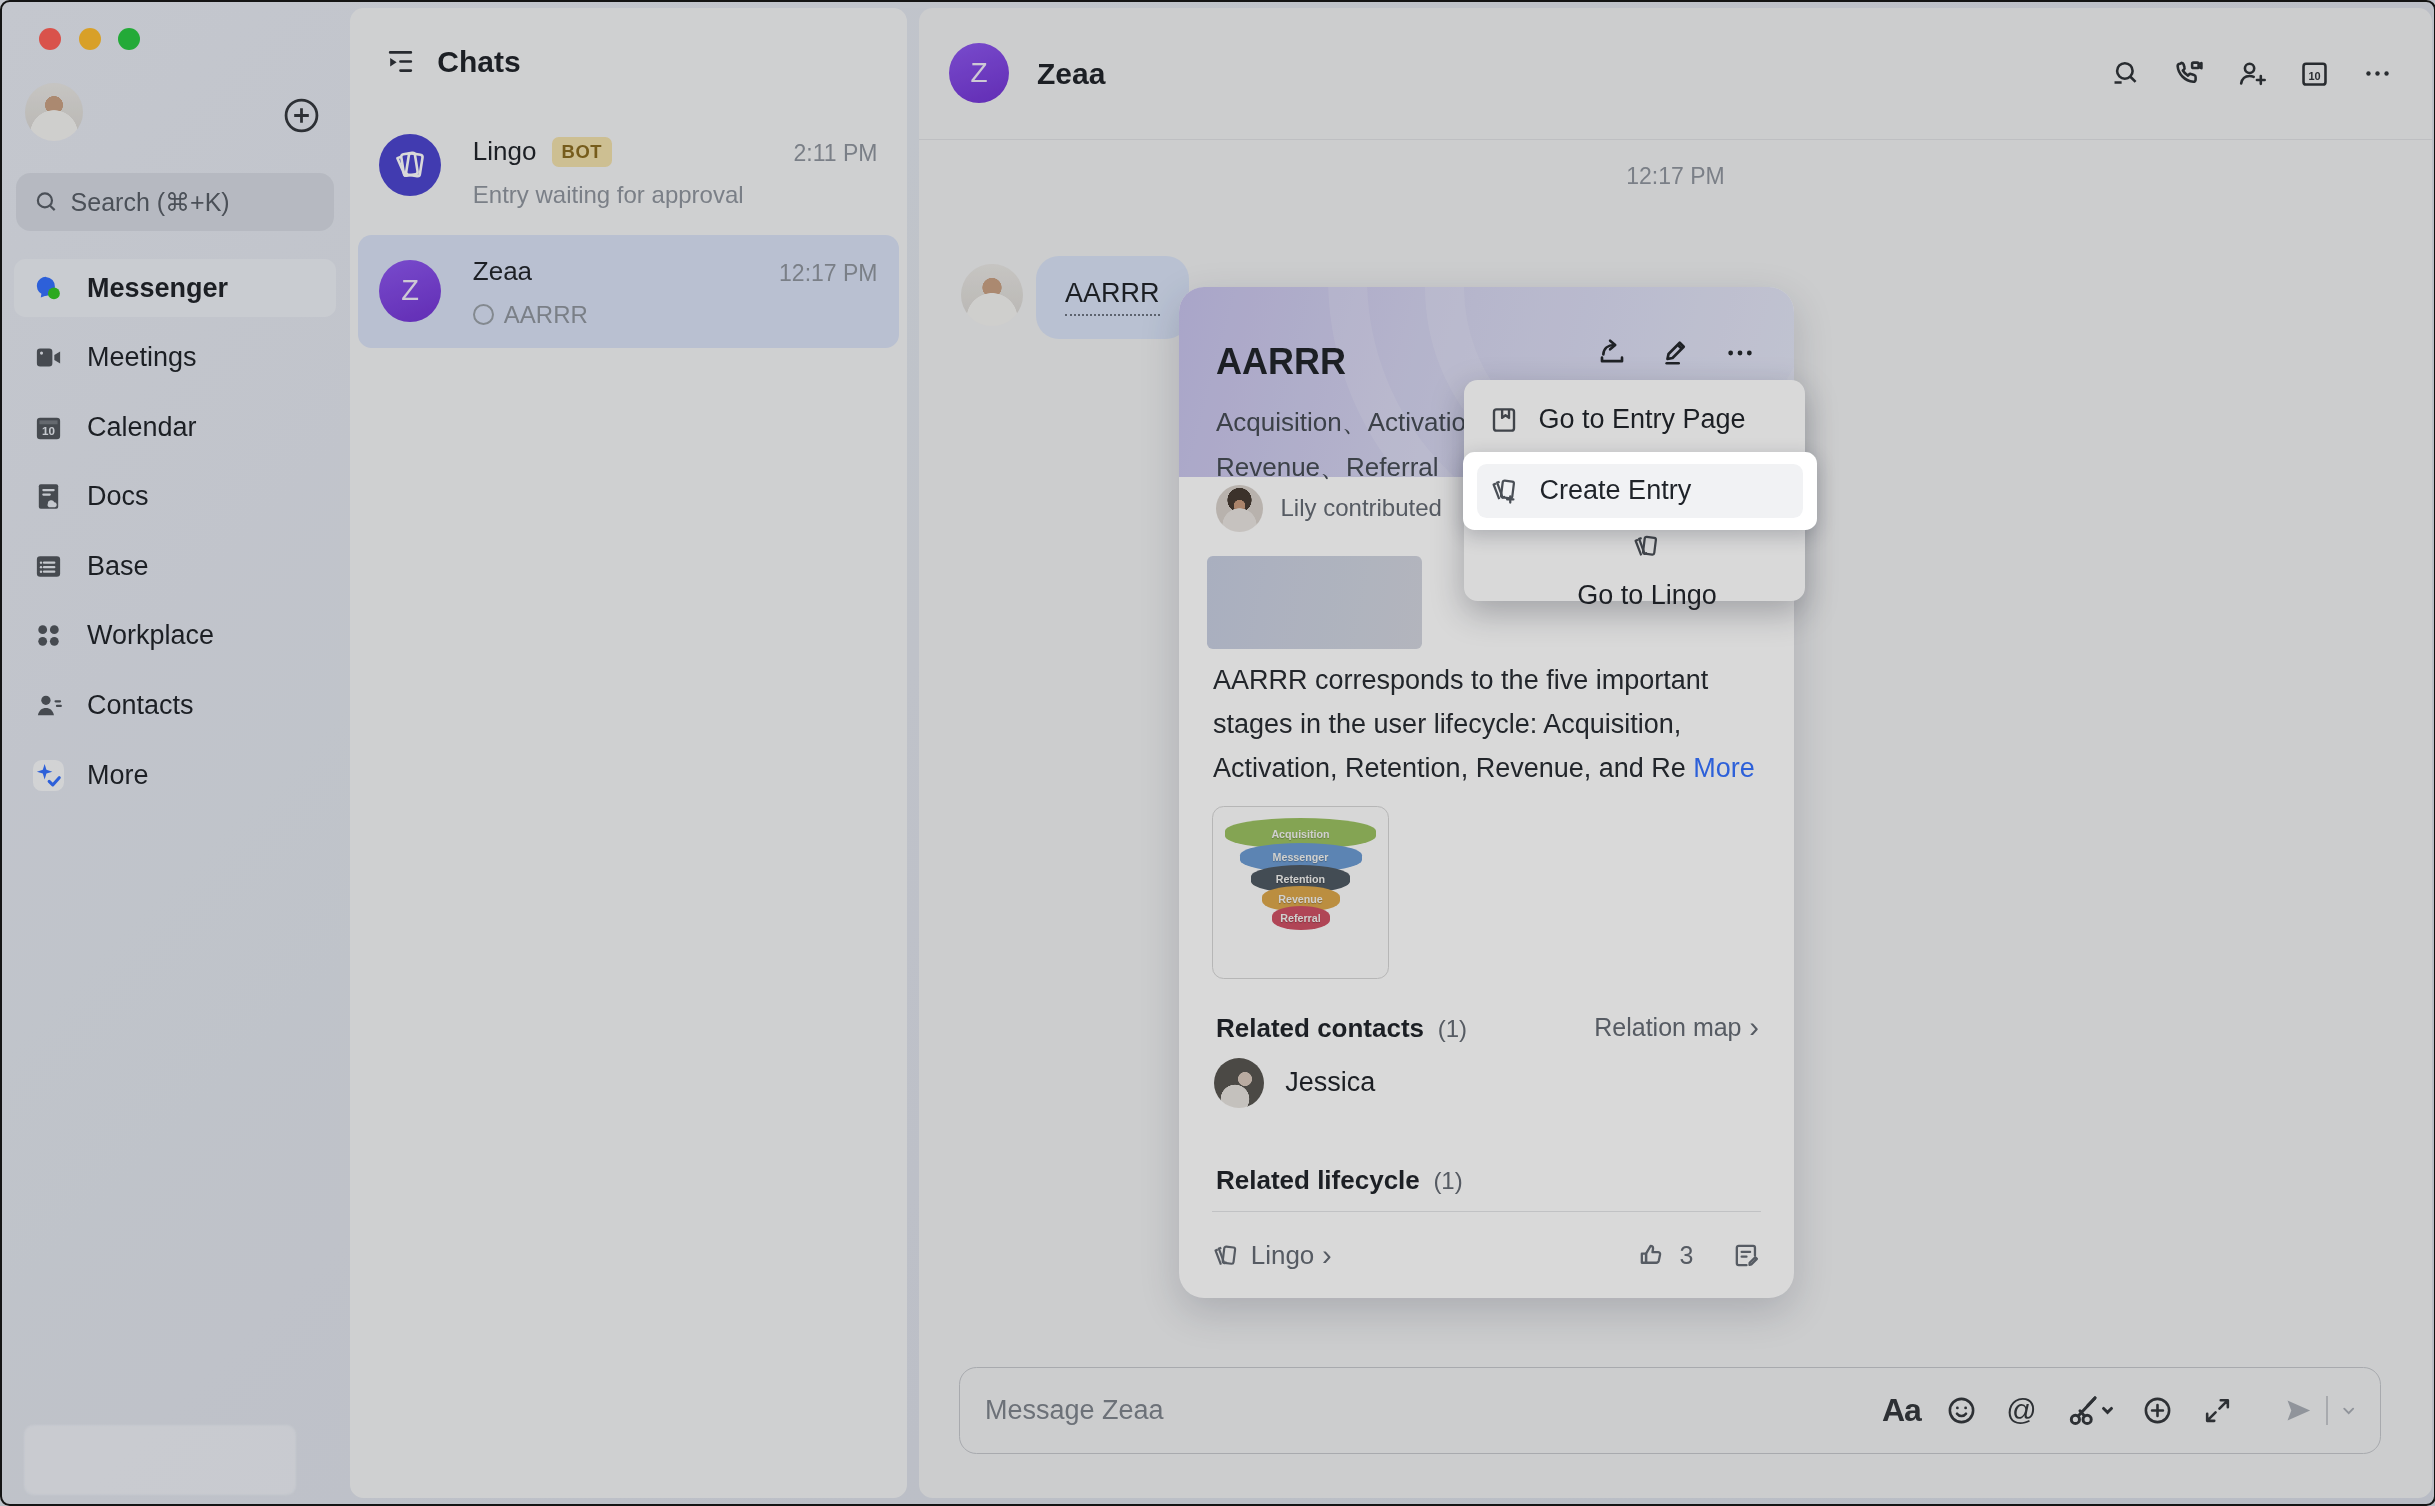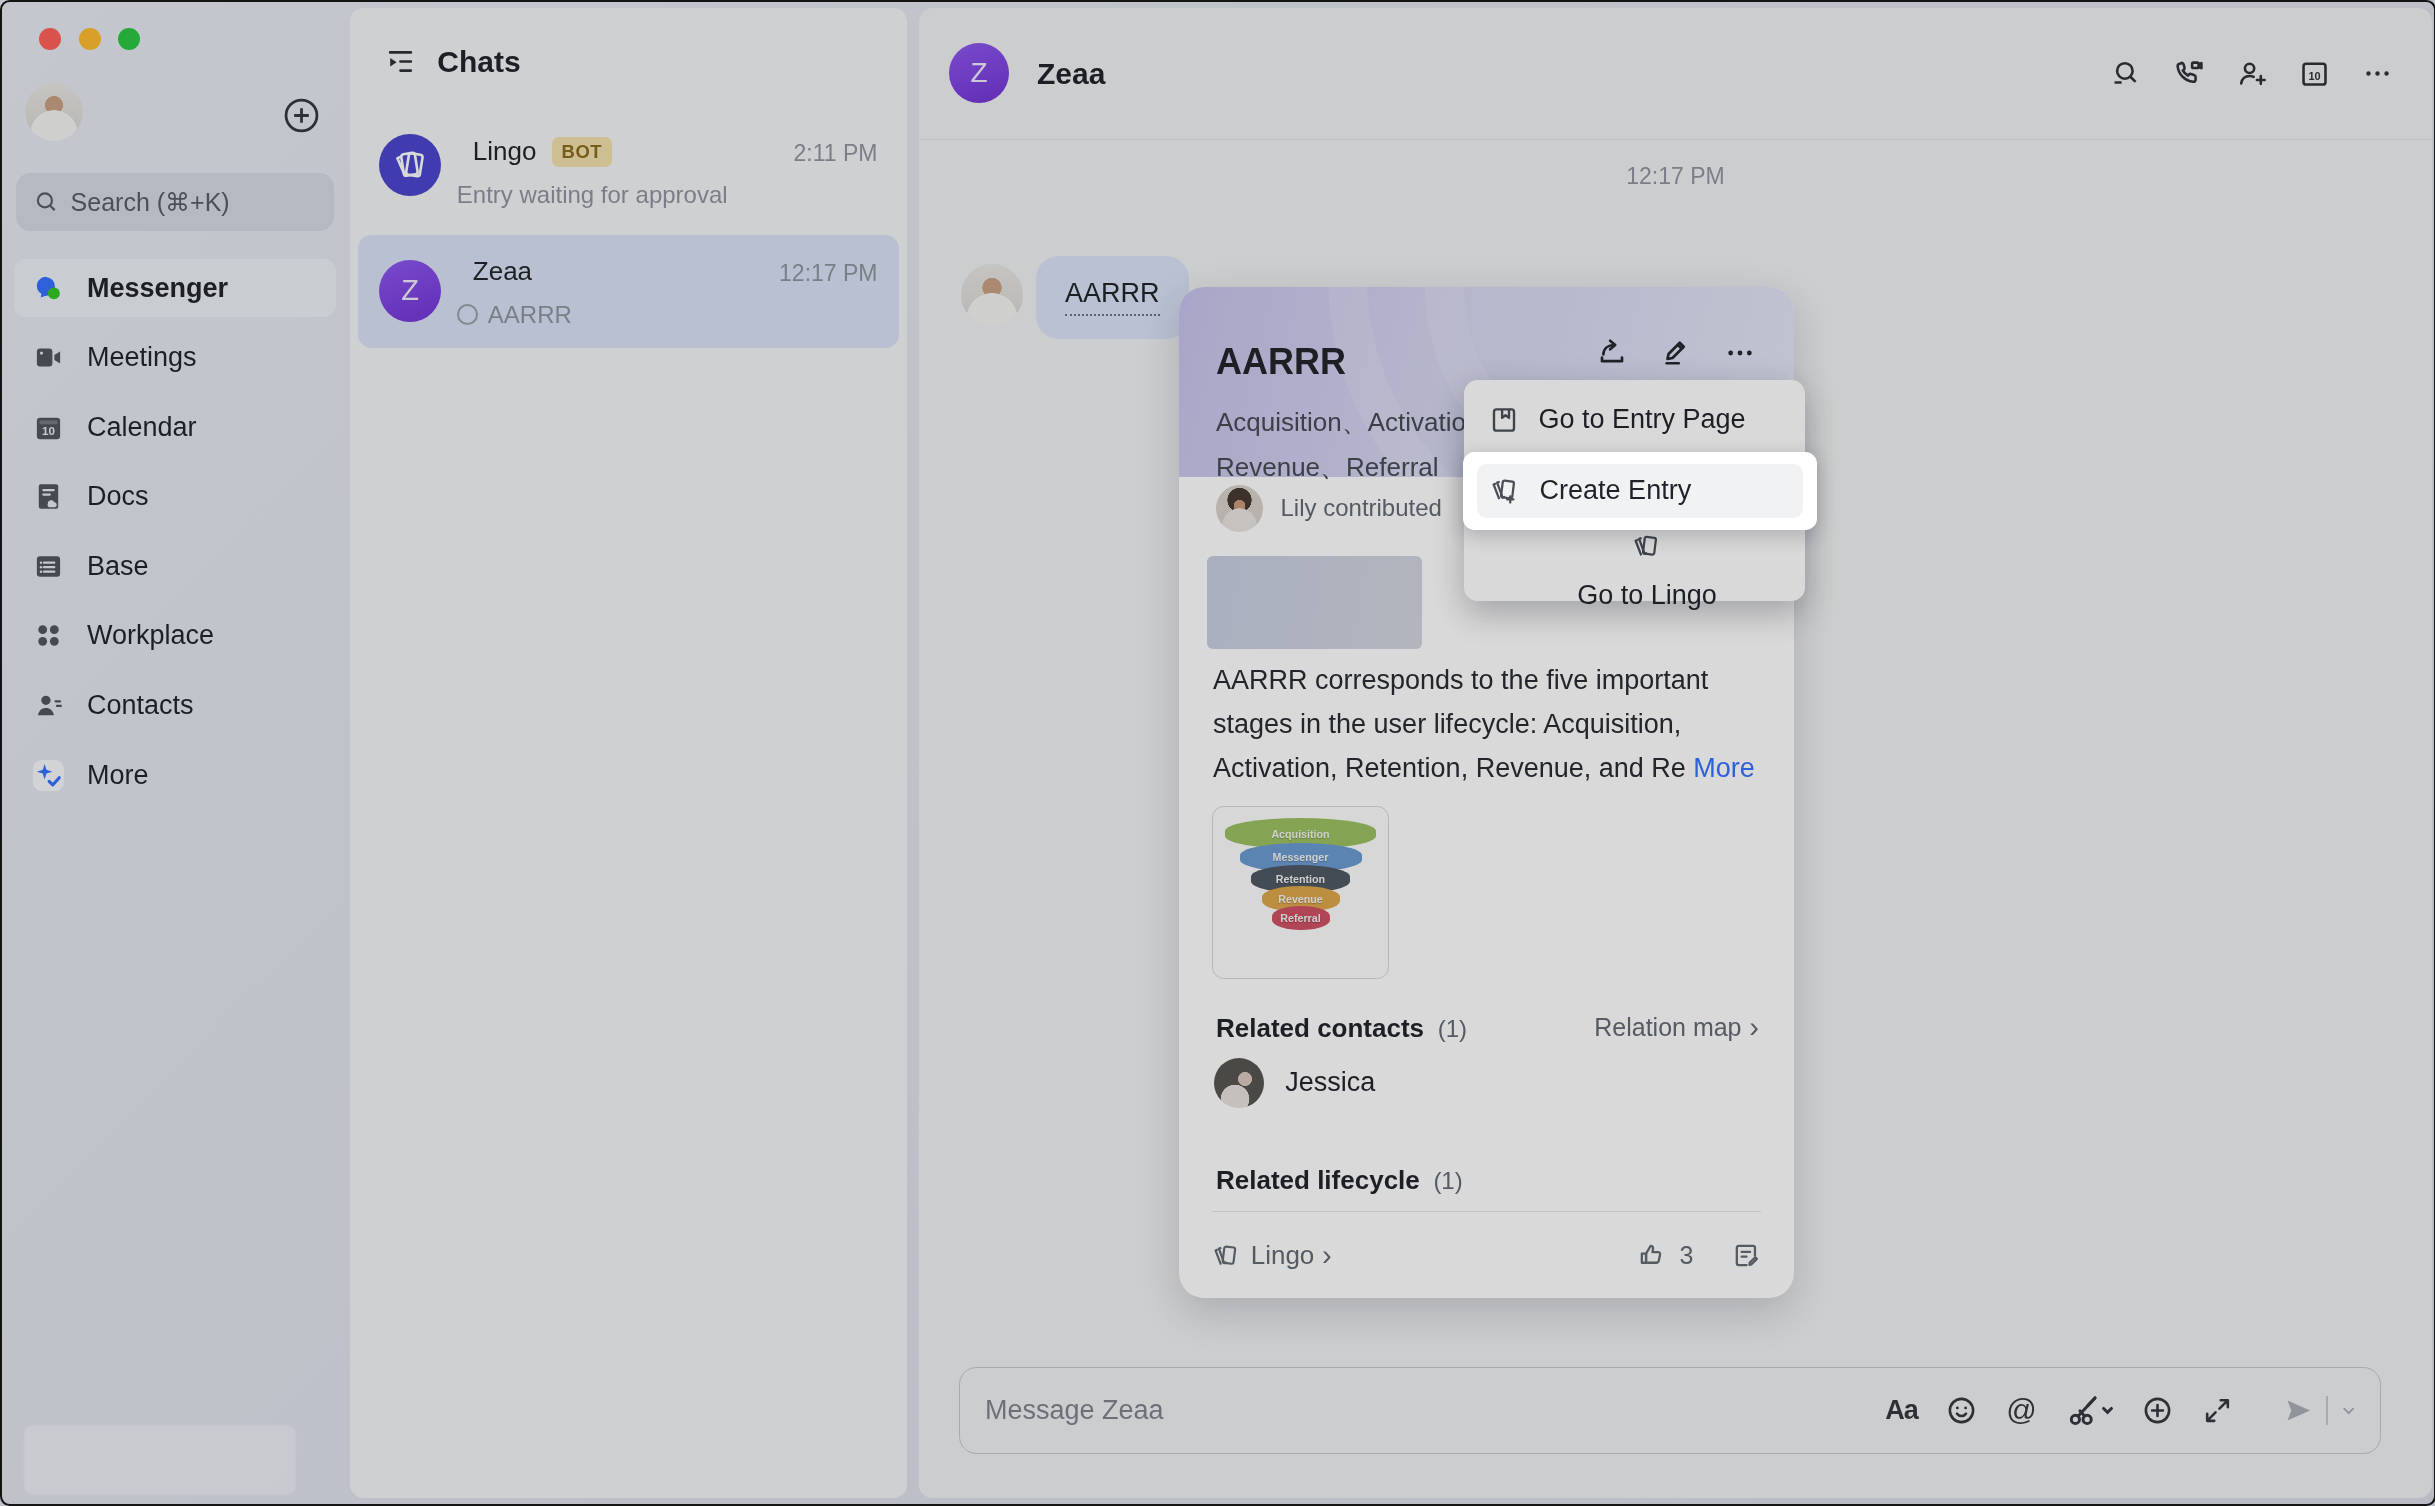--- a/index.html
+++ b/index.html
@@ -41,21 +41,21 @@
   .cl-title { font-size:30px; font-weight:bold; }
   .chat-item { position:absolute; left:7.8px; width:541px; border-radius:13.6px; }
   .chat-item.sel { background:#d9e2f6; }
   .ci-av { position:absolute; left:21.3px; top:11.6px; width:62px; height:62px; border-radius:50%; display:flex; align-items:center; justify-content:center; }
   .ci-av.lingo { background:#4b44cf; }
   .ci-av.lingo svg { width:37px; height:37px; }
   .ci-av.zee { background:linear-gradient(160deg,#8d57f0,#7233d4); color:#f1ecfa; font-size:29px; }
   .ci-name { position:absolute; left:115px; top:13.6px; font-size:26px; font-weight:500; display:flex; align-items:center; gap:15.5px; }
   .badge { font-size:18.4px; font-weight:bold; letter-spacing:0.5px; color:#8a6b1e; background:#f1e0ab; border-radius:6.8px; padding:3.9px 9.7px; }
   .ci-time { position:absolute; right:21.3px; top:17.5px; font-size:23px; color:#8f959e; }
-  .ci-prev { position:absolute; left:99px; top:58px; font-size:24px; color:#8f959e; display:flex; align-items:center; gap:9.7px; }
+  .ci-prev { position:absolute; left:115px; top:58px; font-size:24px; color:#8f959e; display:flex; align-items:center; gap:9.7px; }
   .ring { width:21.3px; height:21.3px; border:2.4px solid #9aa0a8; border-radius:50%; display:inline-block; }
 
   
   .chat { position:absolute; left:919px; top:7.8px; width:1513px; height:1490px; background:#f0f1f2; border-radius:13.6px; }
   .chat-head { position:absolute; left:0; top:0; width:100%; height:132px; border-bottom:1.9px solid #dfe1e4; }
   .ch-av { position:absolute; left:30px; top:35px; width:60px; height:60px; border-radius:50%;
     background:linear-gradient(160deg,#8d57f0,#7233d4); color:#f1ecfa; font-size:28px; display:flex; align-items:center; justify-content:center; }
   .ch-title { position:absolute; left:118px; top:49px; font-size:30px; font-weight:bold; }
   .ch-icons { position:absolute; right:39px; top:50px; display:flex; gap:32px; color:#2e3237; }
   .ch-icons .hicon { width:31px; height:31px; cursor:pointer; }
@@ -134,21 +134,21 @@
   .spotlight .micon { width:30px; height:30px; color:#4a4f56; flex:none; }
 
   
   .composer { position:absolute; left:40px; top:1359px; width:1422px; height:87px; border:1.9px solid #c5c8cd; border-radius:17.5px;
     display:flex; align-items:center; }
   .composer input { border:none; outline:none; background:transparent; margin-left:25px; width:854px;
     font:27px "Liberation Sans","DejaVu Sans",sans-serif; color:#2c3036; }
   .composer input::placeholder { color:#7e848d; opacity:1; }
   .comp-icons { position:absolute; right:21.3px; top:0; height:100%; display:flex; align-items:center; gap:29px; color:#33373c; }
   .comp-icons .cico { width:31px; height:31px; display:flex; align-items:center; justify-content:center; cursor:pointer; }
-  .aa { font-size:27px; font-weight:600; letter-spacing:-1px; }
+  .aa { font-size:32px; font-weight:600; letter-spacing:-1px; }
   .at { font-size:30px; }
   .send-group { display:flex; align-items:center; gap:11.6px; margin-left:21.3px; color:#a9aeb6; }
   .vline { width:1.9px; height:29px; background:#c5c8cd; }
   svg { display:block; }
 </style>
 </head>
 <body>
 
 <div id="app">
 

